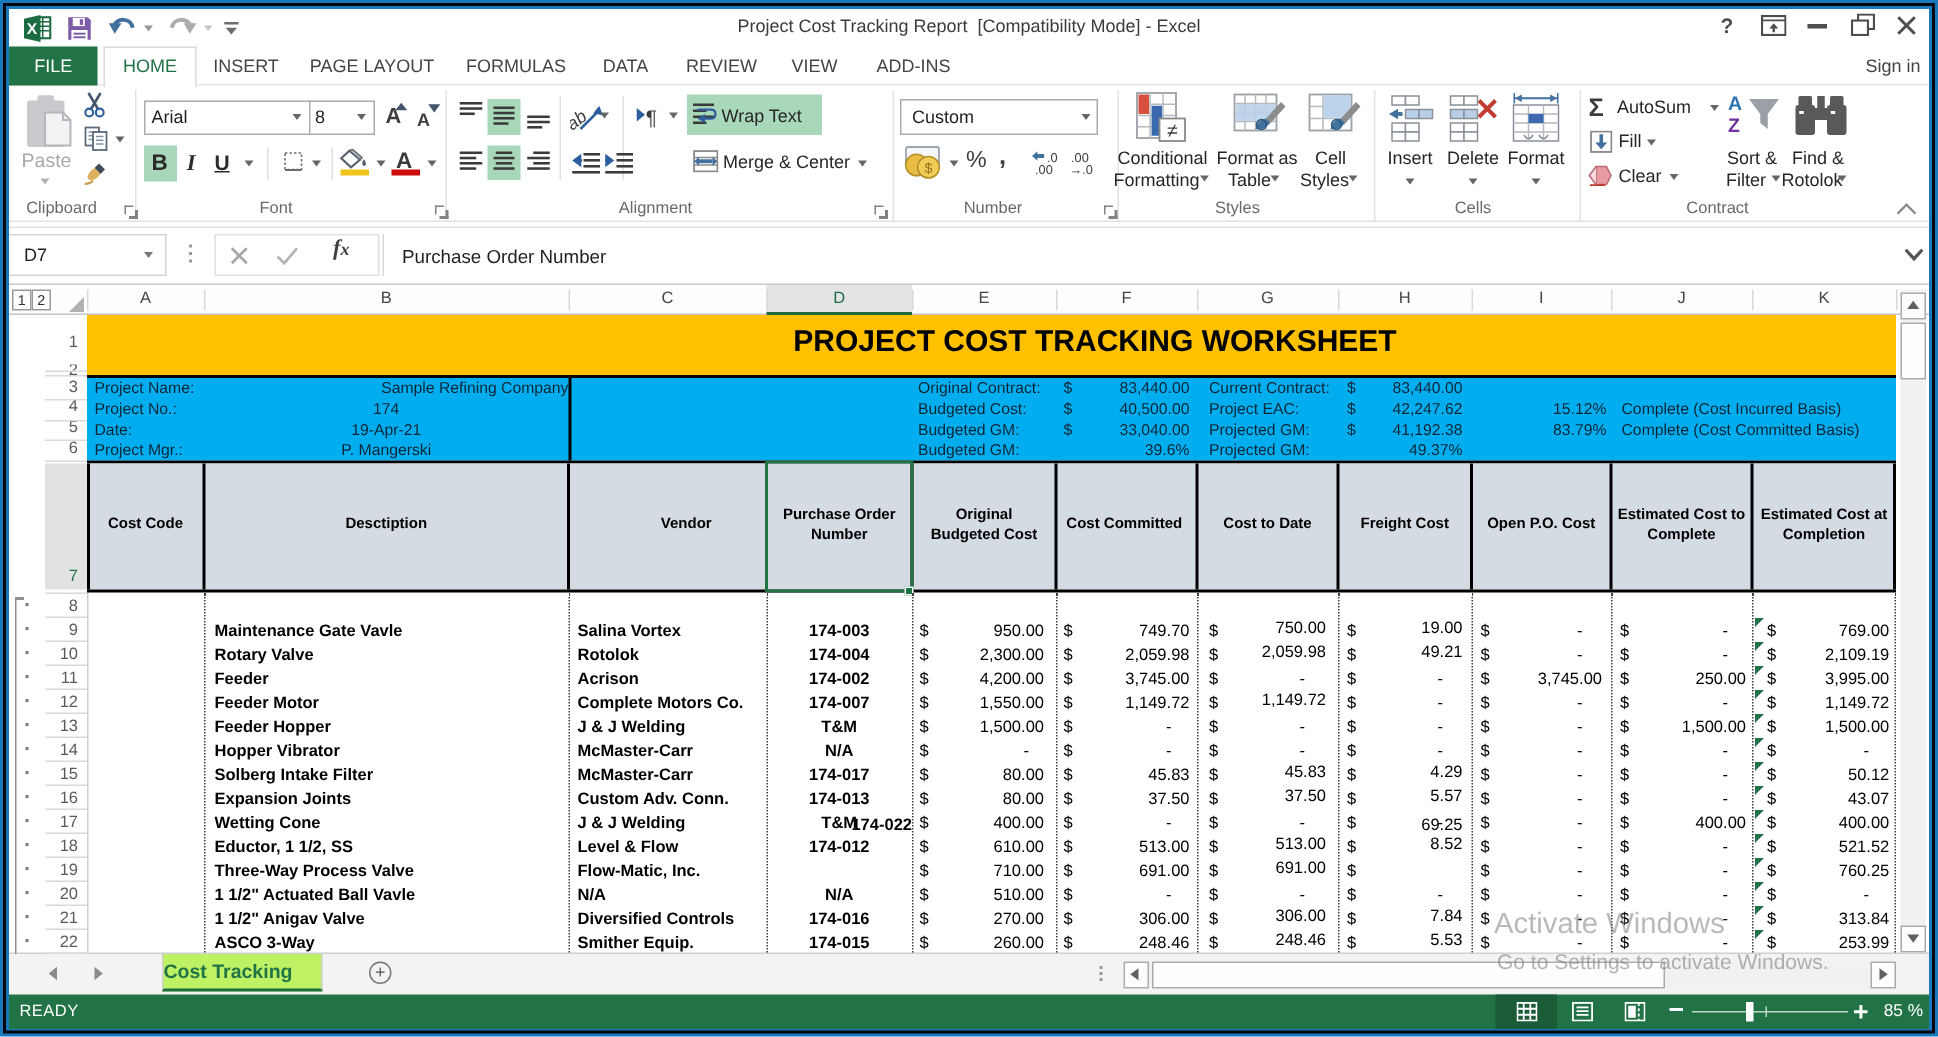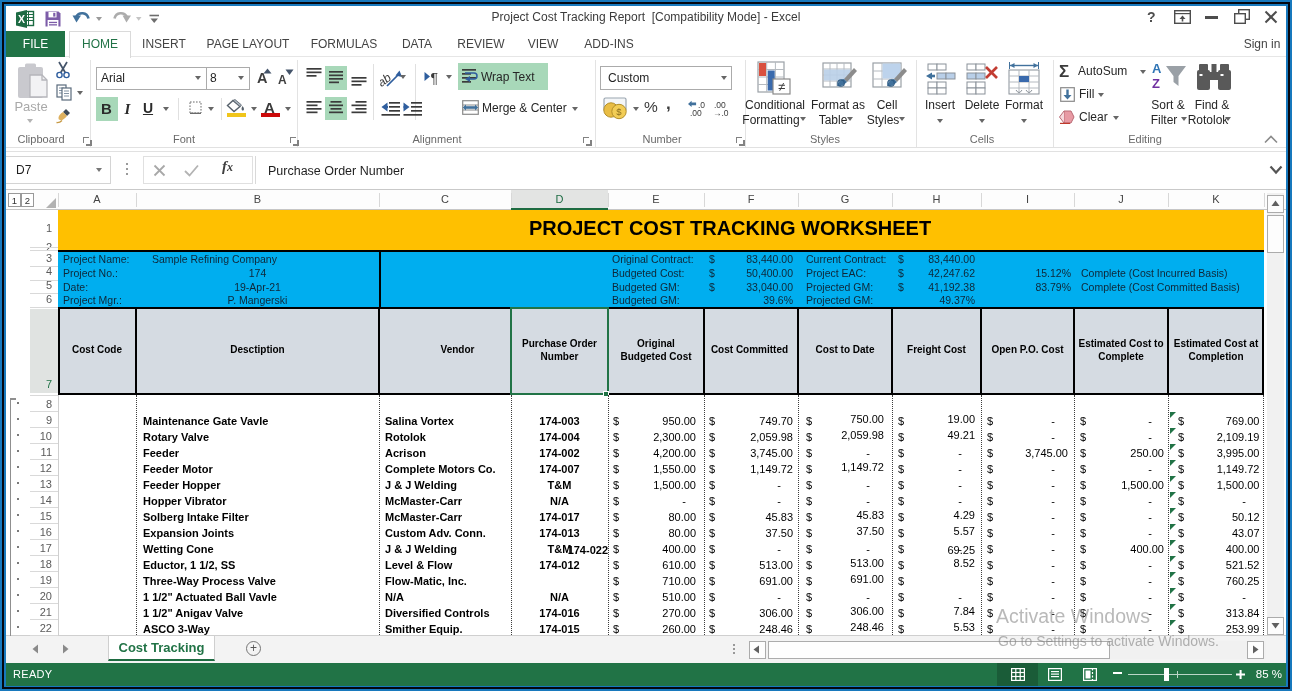--- a/index.html
+++ b/index.html
@@ -93,21 +93,21 @@
 <div class="tab" style="left:478px;width:130px">VIEW</div>
 <div class="tab" style="left:544px;width:130px">ADD-INS</div>
 <div class="tab" style="left:1202px;width:120px">Sign in</div>
 <div class="ab" style="left:6px;top:58px;width:1280px;height:89px;background:#fff"></div>
 <div class="gl" style="left:1px;width:80px">Clipboard</div>
 <div class="gl" style="left:144px;width:80px">Font</div>
 <div class="gl" style="left:392px;width:90px">Alignment</div>
 <div class="gl" style="left:622px;width:80px">Number</div>
 <div class="gl" style="left:785px;width:80px">Styles</div>
 <div class="gl" style="left:942px;width:80px">Cells</div>
-<div class="gl" style="left:1105px;width:80px">Editing</div>
+<div class="gl" style="left:1105px;width:80px">Contract</div>
 <div class="gdiv" style="left:90px"></div>
 <div class="gdiv" style="left:297px"></div>
 <div class="gdiv" style="left:595px"></div>
 <div class="gdiv" style="left:745px"></div>
 <div class="gdiv" style="left:916px"></div>
 <div class="gdiv" style="left:1053px"></div>
 <div class="lau" style="left:83px;top:137px"></div>
 <div class="lau" style="left:290px;top:137px"></div>
 <div class="lau" style="left:583px;top:137px"></div>
 <div class="lau" style="left:736px;top:137px"></div>
@@ -492,32 +492,32 @@
 <div class="ab" style="left:46px;top:198px;width:0;height:0;border-bottom:10px solid #b2b2b2;border-left:10px solid transparent"></div>
 <div class="ab" style="left:58px;top:210px;width:1px;height:425px;background:#cfcfcf"></div>
 <div class="ab" style="left:6px;top:635px;width:1280px;height:1px;background:#cfcfcf"></div>
 <div class="ab" style="left:58px;top:210px;width:1206px;height:39.6px;background:#ffc000"></div>
 <div class="ab" style="left:520px;top:217px;width:420px;text-align:center;font-weight:bold;font-size:20px;color:#000">PROJECT COST TRACKING WORKSHEET</div>
 <div class="ab" style="left:58px;top:249.6px;width:1206px;height:2.4px;background:#000"></div>
 <div class="ab" style="left:58px;top:252px;width:1206px;height:54.5px;background:#00aeef"></div>
 <div class="ab" style="left:58px;top:306.5px;width:1206px;height:2px;background:#000"></div>
 <div class="ab" style="left:379px;top:252px;width:2px;height:54.5px;background:#000"></div>
 <div class="bc" style="left:63px;top:252.4px">Project Name:</div>
-<div class="bc" style="left:152px;top:252.4px;width:243px;text-align:left">Sample Refining Company</div>
+<div class="bc" style="left:136px;top:252.4px;width:243px;text-align:right">Sample Refining Company</div>
 <div class="bc" style="left:612px;top:252.4px">Original Contract:</div>
 <div class="bc" style="left:709px;top:252.4px">$</div>
 <div class="bc" style="left:673px;top:252.4px;width:120px;text-align:right">83,440.00</div>
 <div class="bc" style="left:806px;top:252.4px">Current Contract:</div>
 <div class="bc" style="left:898px;top:252.4px">$</div>
 <div class="bc" style="left:855px;top:252.4px;width:120px;text-align:right">83,440.00</div>
 <div class="bc" style="left:63px;top:265.9px">Project No.:</div>
 <div class="bc" style="left:136px;top:265.9px;width:243px;text-align:center">174</div>
 <div class="bc" style="left:612px;top:265.9px">Budgeted Cost:</div>
 <div class="bc" style="left:709px;top:265.9px">$</div>
-<div class="bc" style="left:673px;top:265.9px;width:120px;text-align:right">50,400.00</div>
+<div class="bc" style="left:673px;top:265.9px;width:120px;text-align:right">40,500.00</div>
 <div class="bc" style="left:806px;top:265.9px">Project EAC:</div>
 <div class="bc" style="left:898px;top:265.9px">$</div>
 <div class="bc" style="left:855px;top:265.9px;width:120px;text-align:right">42,247.62</div>
 <div class="bc" style="left:951px;top:265.9px;width:120px;text-align:right">15.12%</div>
 <div class="bc" style="left:1081px;top:265.9px">Complete (Cost Incurred Basis)</div>
 <div class="bc" style="left:63px;top:279.5px">Date:</div>
 <div class="bc" style="left:136px;top:279.5px;width:243px;text-align:center">19-Apr-21</div>
 <div class="bc" style="left:612px;top:279.5px">Budgeted GM:</div>
 <div class="bc" style="left:709px;top:279.5px">$</div>
 <div class="bc" style="left:673px;top:279.5px;width:120px;text-align:right">33,040.00</div>
@@ -894,21 +894,21 @@
 <svg class="ic" style="left:1271px;top:622px" width="9" height="7" viewBox="0 0 9 7">
     <polygon points="4.5,6.5 8.5,1 0.5,1" fill="#606060"></polygon>
   </svg>
 <div class="ab" style="left:6px;top:636px;width:1280px;height:27px;background:#f3f3f3"></div>
 <svg class="ic" style="left:31px;top:644px" width="10" height="10" viewBox="0 0 10 10">
     <polygon points="7,0.5 7,9.5 1.5,5" fill="#8a8a8a"></polygon>
   </svg>
 <svg class="ic" style="left:60px;top:644px" width="10" height="10" viewBox="0 0 10 10">
     <polygon points="3,0.5 3,9.5 8.5,5" fill="#8a8a8a"></polygon>
   </svg>
-<div class="ab" style="left:108px;top:636px;width:107px;height:25px;background:#ffffff;border-left:1px solid #cfcfcf;border-right:1px solid #cfcfcf;border-bottom:2px solid #1e6b41;text-align:center;line-height:24px;font-size:13px;font-weight:bold;color:#217346">Cost Tracking</div>
+<div class="ab" style="left:108px;top:636px;width:107px;height:25px;background:#bef264;border-left:1px solid #cfcfcf;border-right:1px solid #cfcfcf;border-bottom:2px solid #1e6b41;line-height:24px;font-size:13px;font-weight:bold;color:#217346">Cost Tracking</div>
 <div class="ab" style="left:246px;top:641px;width:15px;height:15px;border:1px solid #767676;border-radius:50%;color:#555;text-align:center;line-height:13px;font-size:12px">+</div>
 <div class="ab" style="left:733px;top:644px;width:2px;height:2px;background:#999;box-shadow:0 4px #999,0 8px #999"></div>
 <div class="ab" style="left:749px;top:641px;width:517px;height:18px;background:#f1f1f1"></div>
 <div class="ab" style="left:749px;top:641px;width:17px;height:18px;background:#fdfdfd;border:1px solid #ababab"></div>
 <svg class="ic" style="left:753px;top:645px" width="7" height="9" viewBox="0 0 7 9">
     <polygon points="6,0.5 6,8.5 0.5,4.5" fill="#606060"></polygon>
   </svg>
 <div class="ab" style="left:768px;top:641px;width:342px;height:18px;background:#fdfdfd;border:1px solid #ababab"></div>
 <div class="ab" style="left:1247px;top:641px;width:17px;height:18px;background:#fdfdfd;border:1px solid #ababab"></div>
 <svg class="ic" style="left:1252px;top:645px" width="7" height="9" viewBox="0 0 7 9">

